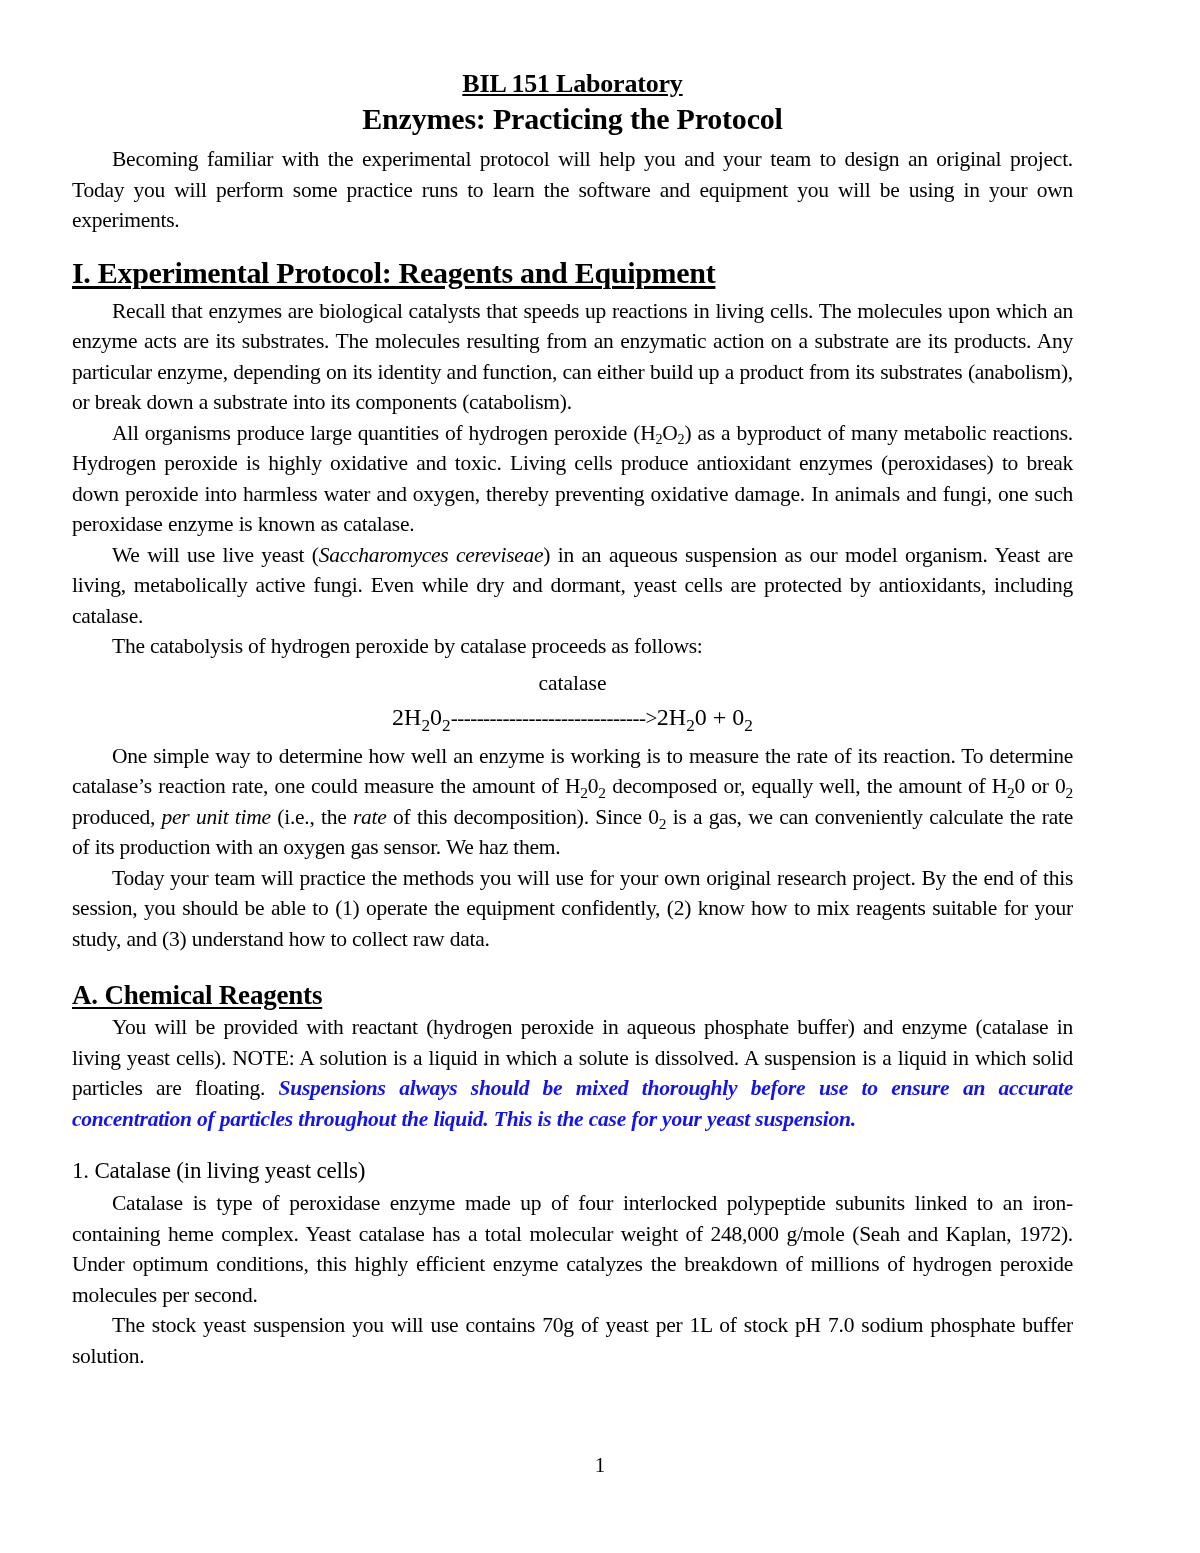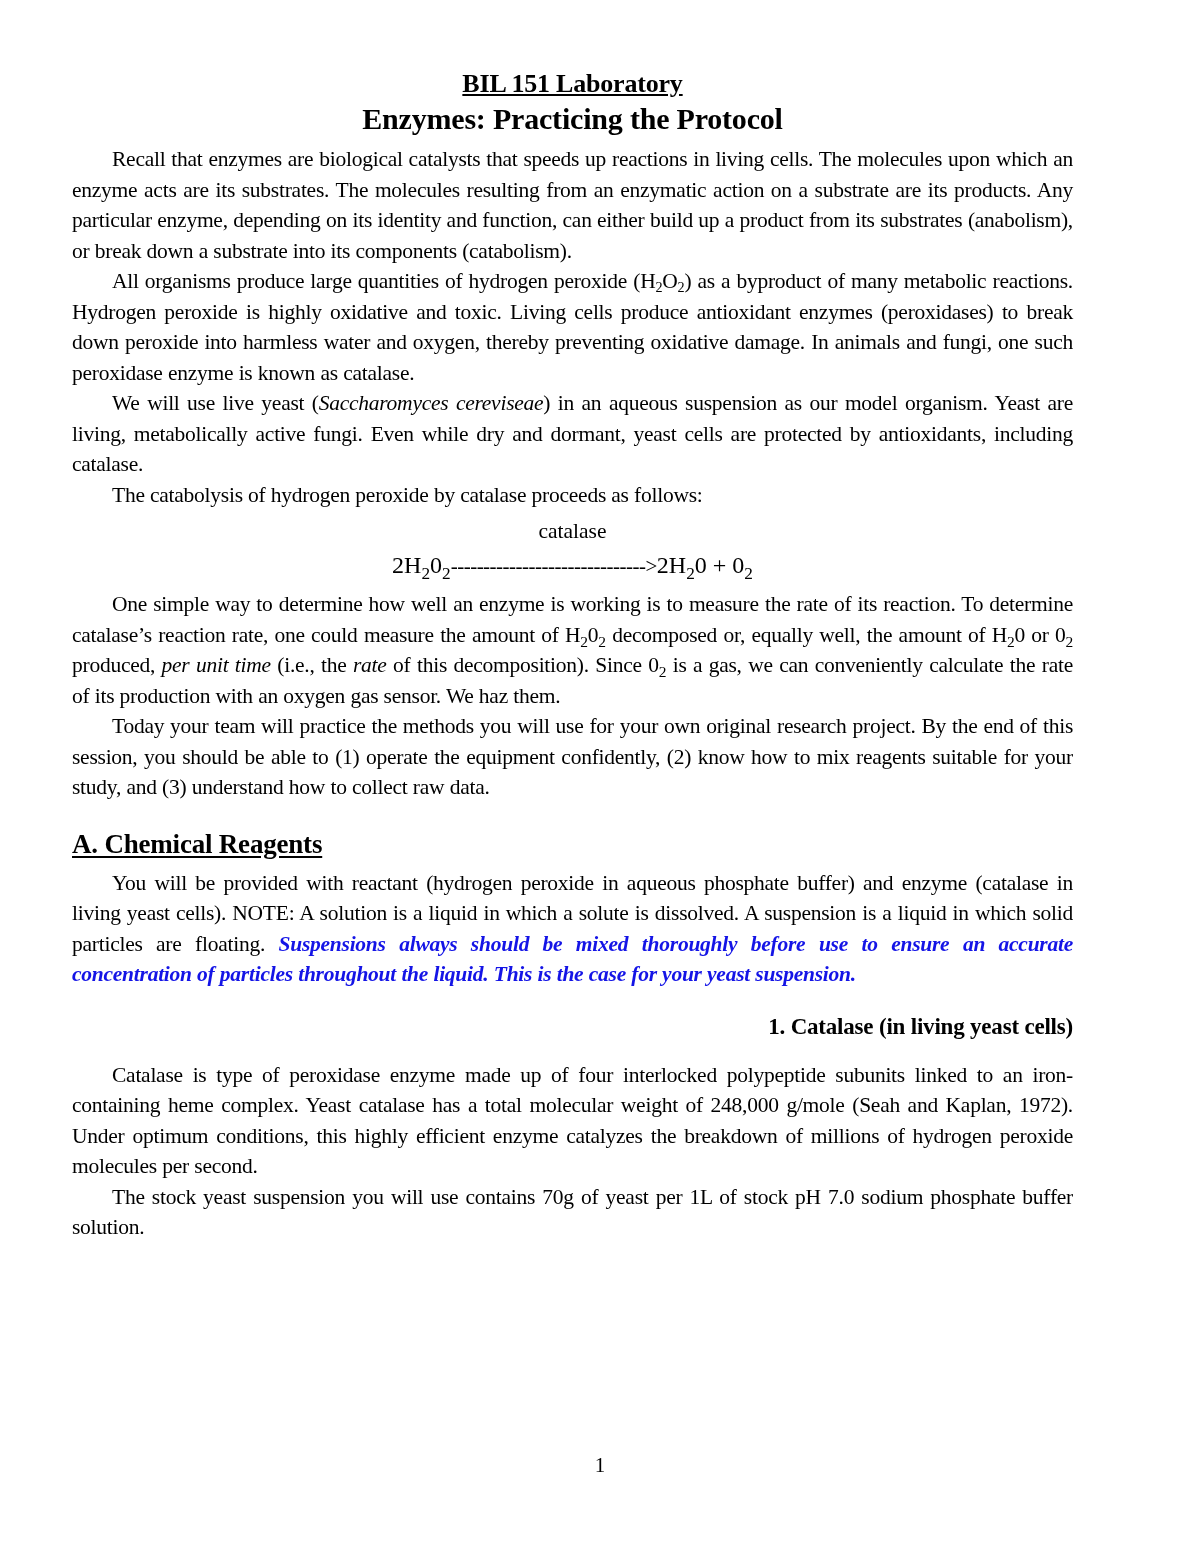--- a/index.html
+++ b/index.html
@@ -77,38 +77,38 @@
     margin: 18px 0 4px 0;
     font-size: 30px;
     line-height: 38px;
     font-weight: bold;
     letter-spacing: -0.3px;
     text-decoration: underline;
     text-underline-offset: 3px;
     text-align: left;
   }
   h2.sub {
-    margin: 24px 0 7px 0;
+    margin: 24px 0 0 0;
     font-size: 27px;
     line-height: 34px;
     font-weight: bold;
     letter-spacing: -0.2px;
     text-decoration: underline;
     text-underline-offset: 3px;
     text-align: left;
     display: inline-block;
   }
   .sub-wrap { display: block; }
   h3.subsub {
-    margin: 22px 0 18px 0;
+    margin: 22px 0 2px 0;
     font-size: 23px;
     line-height: 30px;
-    font-weight: bold;
+    font-weight: normal;
     letter-spacing: -0.2px;
-    text-align: right;
+    text-align: left;
   }
 
   
   .equation {
     margin: 6px 0 4px 0;
     text-align: center;
     font-size: 21.5px;
     line-height: 30px;
   }
   .equation .enzyme-label {
@@ -143,21 +143,23 @@
 </head>
 <body>
 
 <div class="page">
 
   <div class="doc-title-1"><span class="u">BIL 151 Laboratory</span></div>
 
   <div class="doc-title-2">Enzymes:  Practicing the Protocol</div>
 
 
+  <p class="body">Becoming familiar with the experimental protocol will help you and your team to design an original project.  Today you will perform some practice runs to learn the software and equipment you will be using in your own experiments.</p>
 
+  <h1 class="sec">I.  Experimental Protocol:  Reagents and Equipment</h1>
 
   <p class="body"><span>Recall that </span><b>enzymes</b><span> are biological catalysts that speeds up reactions in living cells.  The molecules upon which an enzyme acts are its </span><b>substrates</b><span>.  The molecules resulting from an enzymatic action on a substrate are its </span><b>products</b><span>.  Any particular enzyme, depending on its identity and function, can either build up a product from its substrates (</span><b>anabolism</b><span>), or break down a substrate into its components (</span><b>catabolism</b><span>).</span></p>
 
   <p class="body"><span>All organisms produce large quantities of hydrogen peroxide (H</span><sub>2</sub><span>O</span><sub>2</sub><span>) as a byproduct of many metabolic reactions.  Hydrogen peroxide is highly oxidative and toxic.  Living cells produce antioxidant enzymes (</span><b>peroxidases</b><span>) to break down peroxide into harmless water and oxygen, thereby preventing oxidative damage.   In animals and fungi, one such peroxidase enzyme is known as </span><b>catalase</b><span>.</span></p>
 
   <p class="body"><span>We will use live </span><b>yeast (</b><b><i>Saccharomyces cereviseae</i></b><b>)</b><span> in an aqueous suspension as our model organism. Yeast are living, metabolically active fungi.  Even while dry and dormant, yeast cells are protected by antioxidants, including catalase.</span></p>
 
   <p class="body">The catabolysis of hydrogen peroxide by catalase proceeds as follows:</p>
 
   <div class="equation">

